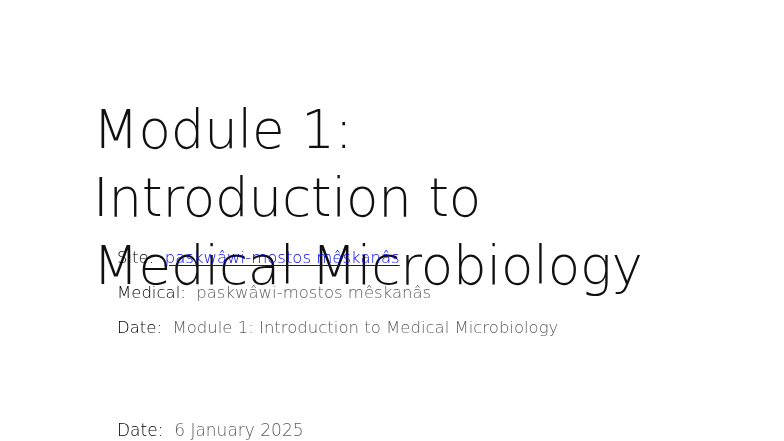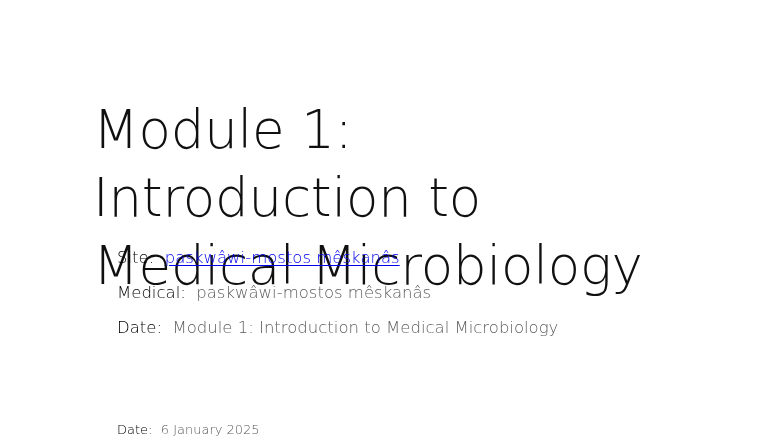--- a/index.html
+++ b/index.html
@@ -61,21 +61,21 @@
     text-decoration: underline;
     text-underline-offset: 2px;
     cursor: pointer;
   }
   .date-line {
     position: absolute;
     left: 93px;
     top: 418px;
     font-family: "DejaVu Sans", "Liberation Sans", sans-serif;
     font-weight: 100;
-    font-size: 13px;
+    font-size: 17px;
     line-height: 24px;
     color: #5d5d5d;
     white-space: nowrap;
   }
 </style>
 </head>
 <body>
 
 <div class="page">
 

